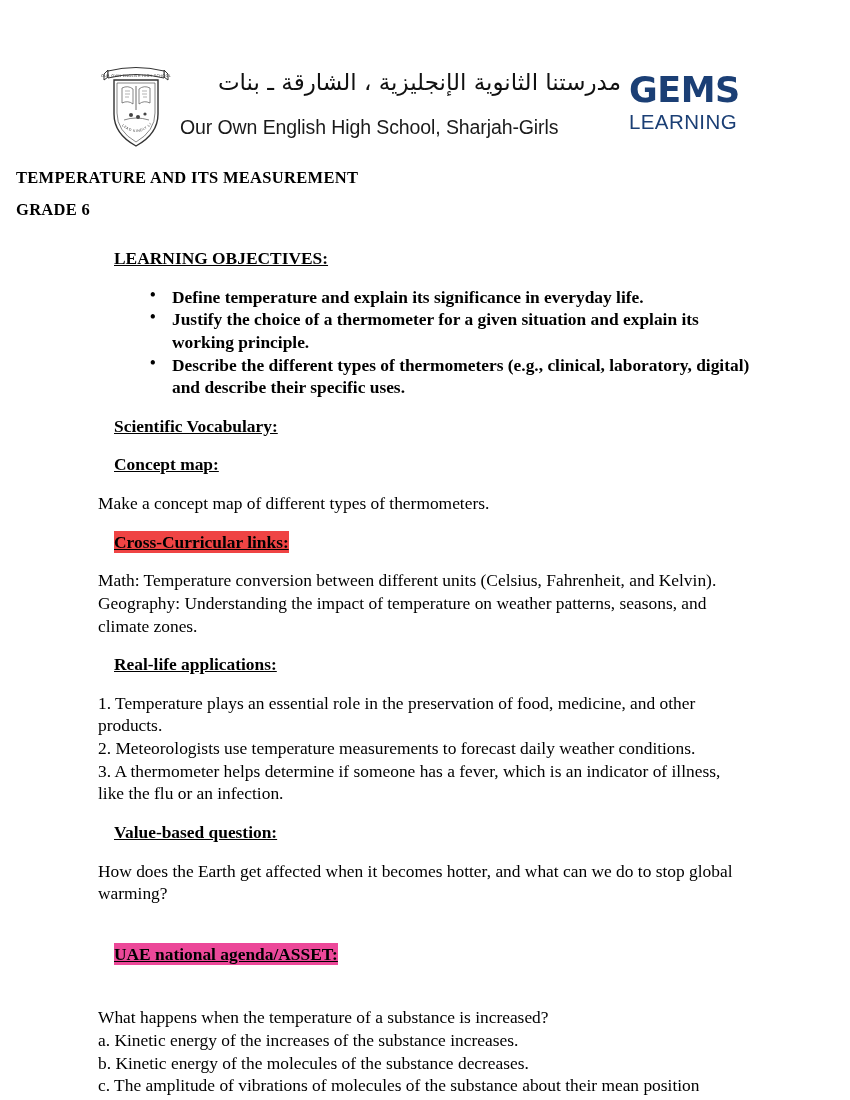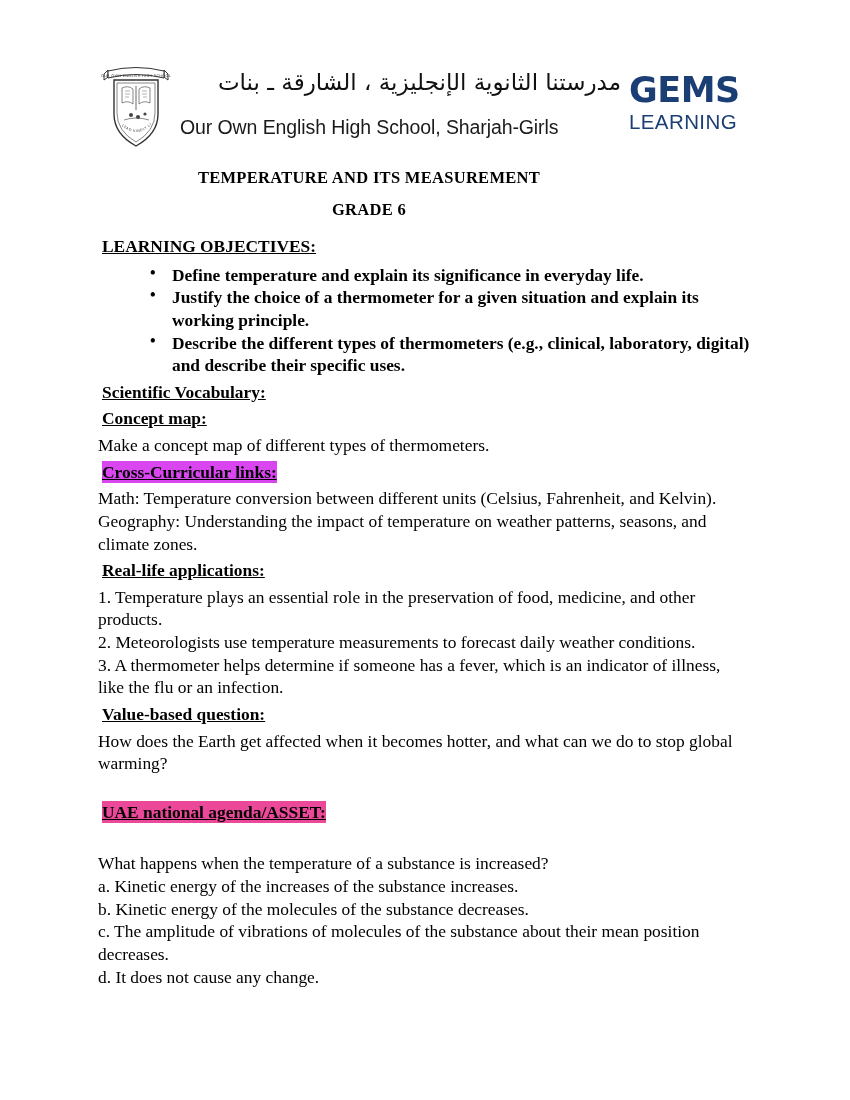--- a/index.html
+++ b/index.html
@@ -92,23 +92,23 @@
     font-size: 20.5px;
     line-height: 1.1;
     color: #1b3f75;
     letter-spacing: 0.4px;
     margin-top: 3px;
   }
 
   
   .doc-title, .doc-grade {
     position: absolute;
-    left: 0;
+    left: 16px;
     width: 738px;
-    text-align: center;
+    text-align: left;
     font-family: "Liberation Serif", "DejaVu Serif", serif;
     font-weight: bold;
     font-size: 16.5px;
     letter-spacing: 0.3px;
   }
   .doc-title { top: 168px; }
   .doc-grade { top: 200px; }
 
   
   .content {
@@ -116,24 +116,24 @@
     left: 98px;
     top: 231px;
     width: 652px;
     font-size: 17.4px;
     line-height: 1.30;
   }
 
   .sec-head {
     font-weight: bold;
     text-decoration: underline;
-    margin: 4px;
+    margin: 16px;
   }
   .sec-head.hl-yellow {
-    background: #d946ef;
+    background: #ef4444;
     display: inline-block;
     text-decoration: underline;
   }
   .sec-head.hl-green {
     background: #ec4899;
     display: inline-block;
   }
   .hl-wrap { margin: 0; }
 
   p.line { margin: 0; }

